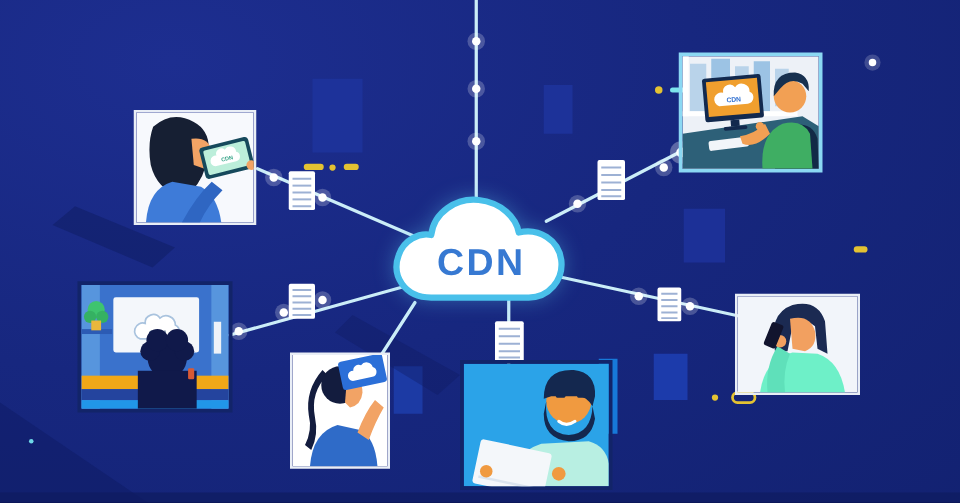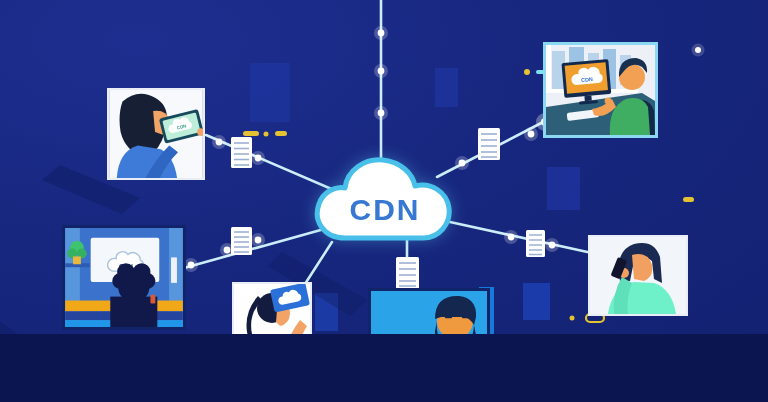--- a/index.html
+++ b/index.html
@@ -1,16 +1,16 @@
 <!DOCTYPE html>
 <html><head>
 <meta charset="utf-8">
 <style>
   html,body{margin:0;padding:0;background:#0b1550;font-family:"Liberation Sans",sans-serif;}
-  .stage{position:relative;width:768px;height:334px;overflow:hidden;
+  .stage{position:relative;width:768px;height:402px;overflow:hidden;
          background:radial-gradient(120% 140% at 18% 12%, #1d2e90 0%, #17277f 45%, #122170 100%);}
   .stage svg{display:block;}
   .scene{position:absolute;left:0;top:0;}
   .panel{position:absolute;box-sizing:border-box;}
   .panel svg{width:100%;height:100%;}
   .p-light{border:2px solid #e9eef6;}
   .p-cyan{border:3px solid #8bd8f3;}
   .p-dark{border:3px solid #122469;}
   .cloud-wrap{position:absolute;left:305px;top:140px;width:160px;height:118px;
               filter:drop-shadow(0 0 8px rgba(98,200,242,.35));}

